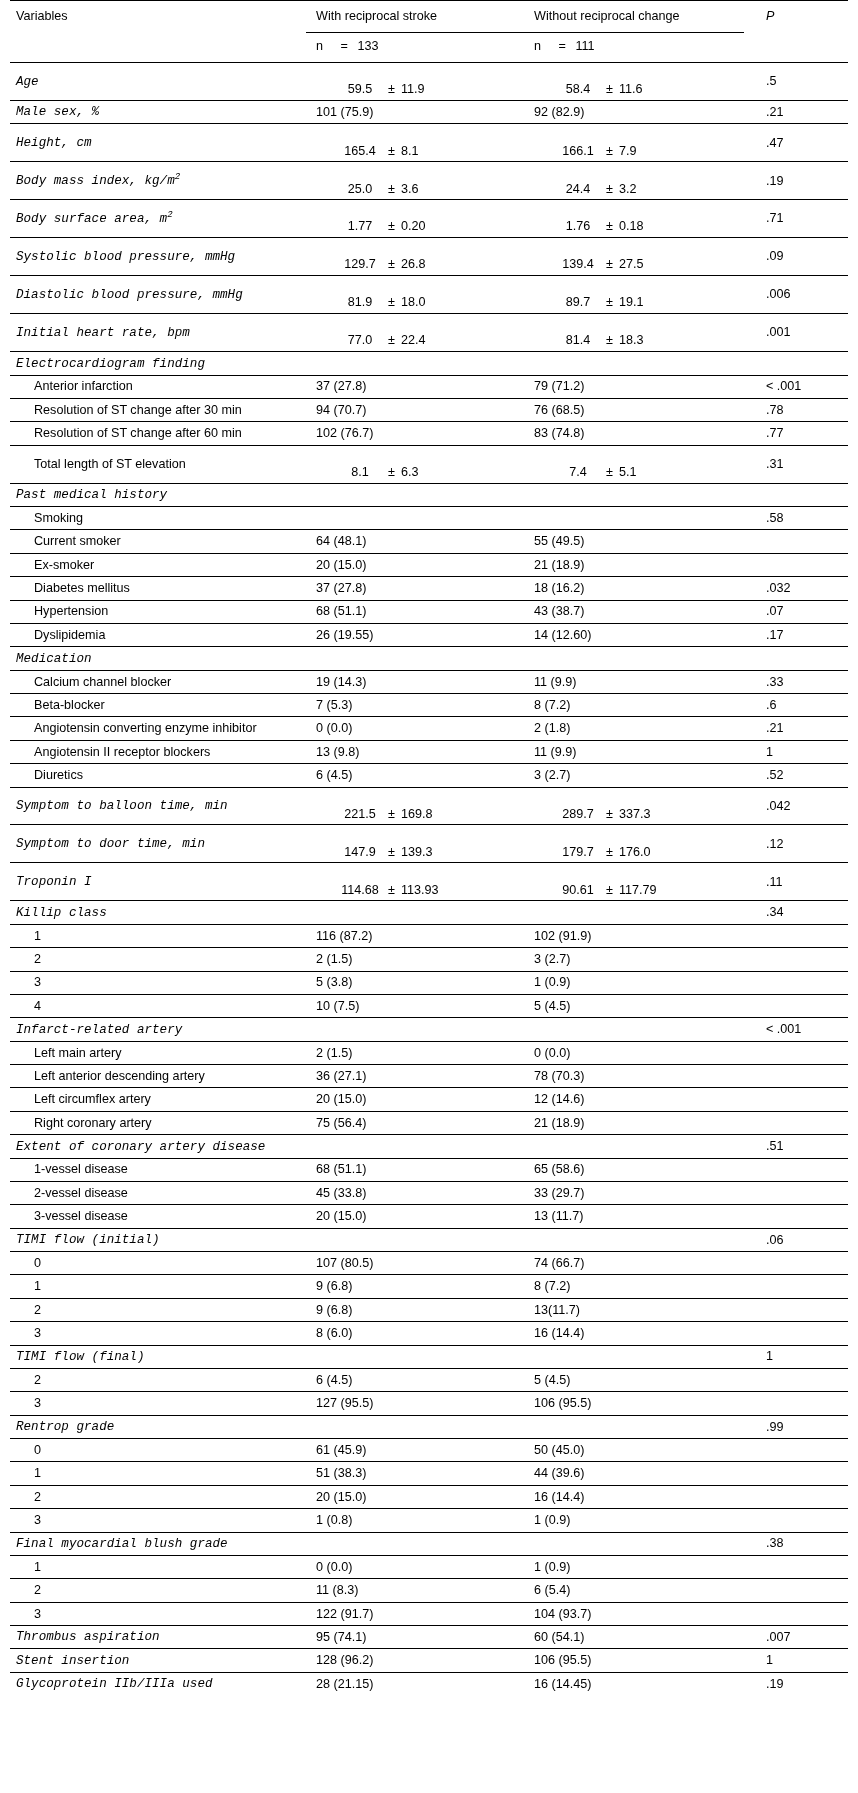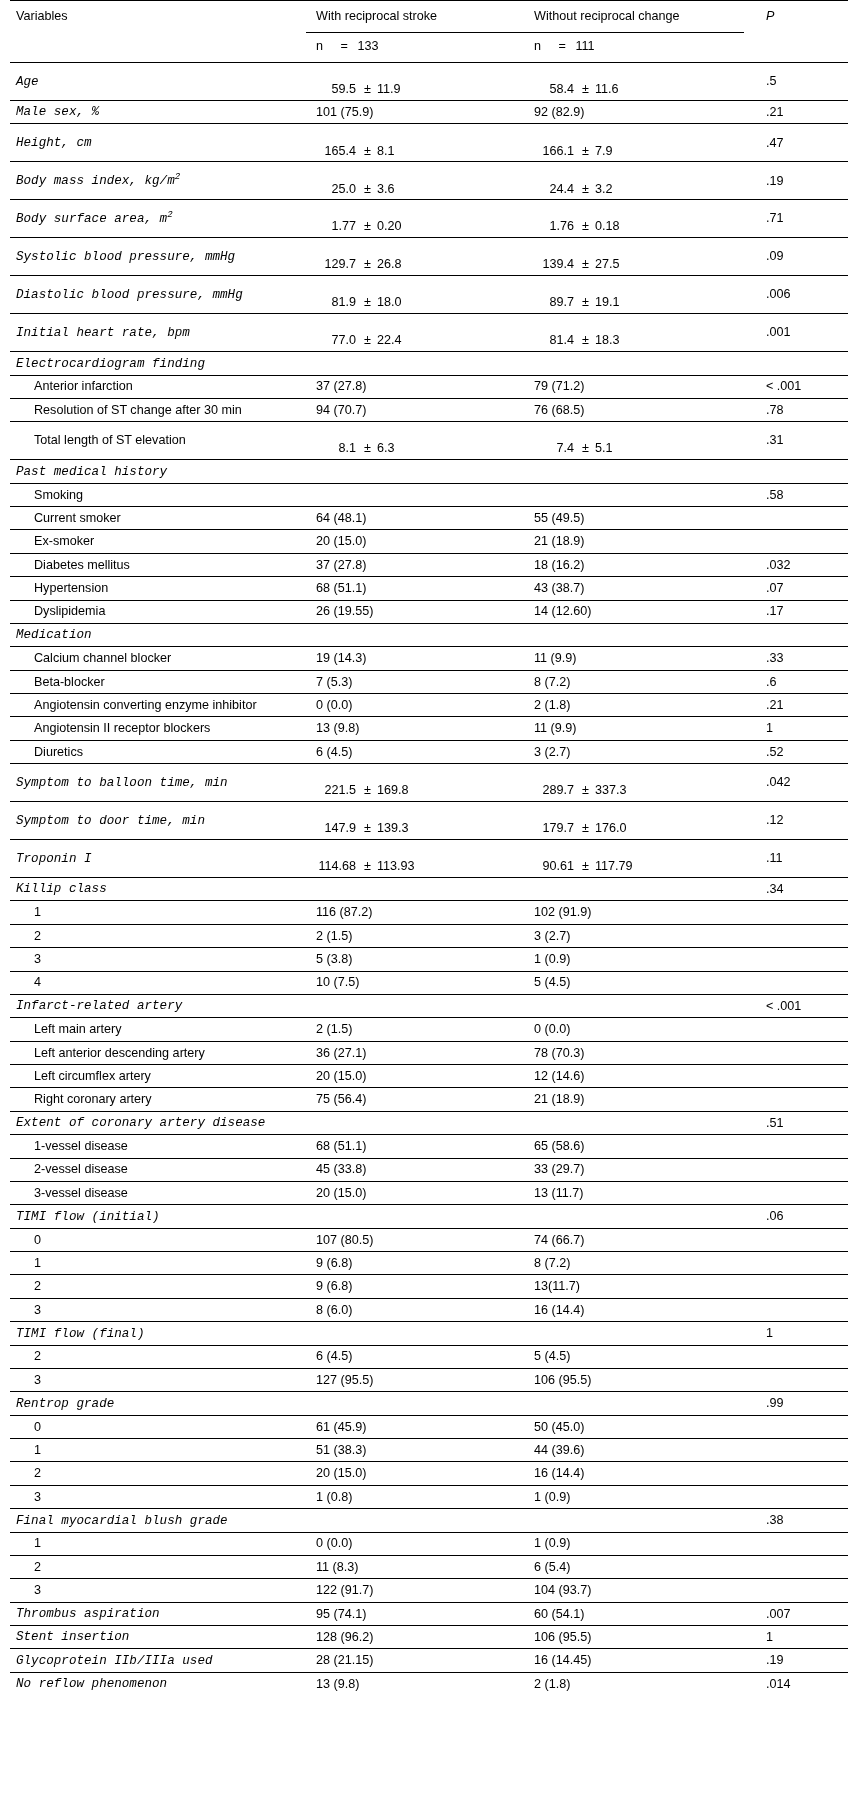--- a/index.html
+++ b/index.html
@@ -95,21 +95,21 @@
   }
   td.p-cell {
     padding-left: 10px !important;
     white-space: nowrap;
   }
   .lvl0 { font-style: italic; padding-left: 0; font-family: Liberation Mono, monospace; }
   .lvl1 { font-style: normal; padding-left: 18px; }
 
   
   .msd { display: inline-block; white-space: nowrap; }
-  .msd .m  { display: inline-block; min-width: 40px; text-align: right; }
+  .msd .m  { display: inline-block; min-width: 40px; text-align: center; margin-left: 24px; }
   .msd .pm { display: inline-block; margin: 0 6px 0 8px; }
   .msd .s  { display: inline-block; margin-top: 16px; }
   .sup { font-size: 0.72em; vertical-align: super; line-height: 0; }
 </style>
 </head>
 <body>
 
 <div id="page">
 
   <table class="data-table">
@@ -210,20 +210,26 @@
           <td class="val-cell">79 (71.2)</td>
           <td class="p-cell">&lt; .001</td>
         </tr>
         <tr class="drow rule-thin">
           <td class="var-cell"><span class="lvl1">Resolution of ST change after 30 min</span></td>
           <td class="val-cell">94 (70.7)</td>
           <td class="val-cell">76 (68.5)</td>
           <td class="p-cell">.78</td>
         </tr>
         <tr class="drow rule-thin">
+          <td class="var-cell"><span class="lvl1">Resolution of ST change after 60 min</span></td>
+          <td class="val-cell">102 (76.7)</td>
+          <td class="val-cell">83 (74.8)</td>
+          <td class="p-cell">.77</td>
+        </tr>
+        <tr class="drow rule-thin">
           <td class="var-cell"><span class="lvl1">Total length of ST elevation</span></td>
           <td class="val-cell"><span class="msd"><span class="m">8.1</span><span class="pm">±</span><span class="s">6.3</span></span></td>
           <td class="val-cell"><span class="msd"><span class="m">7.4</span><span class="pm">±</span><span class="s">5.1</span></span></td>
           <td class="p-cell">.31</td>
         </tr>
         <tr class="drow rule-thin">
           <td class="var-cell"><span class="lvl0">Past medical history</span></td>
           <td class="val-cell"></td>
           <td class="val-cell"></td>
           <td class="p-cell"></td>

